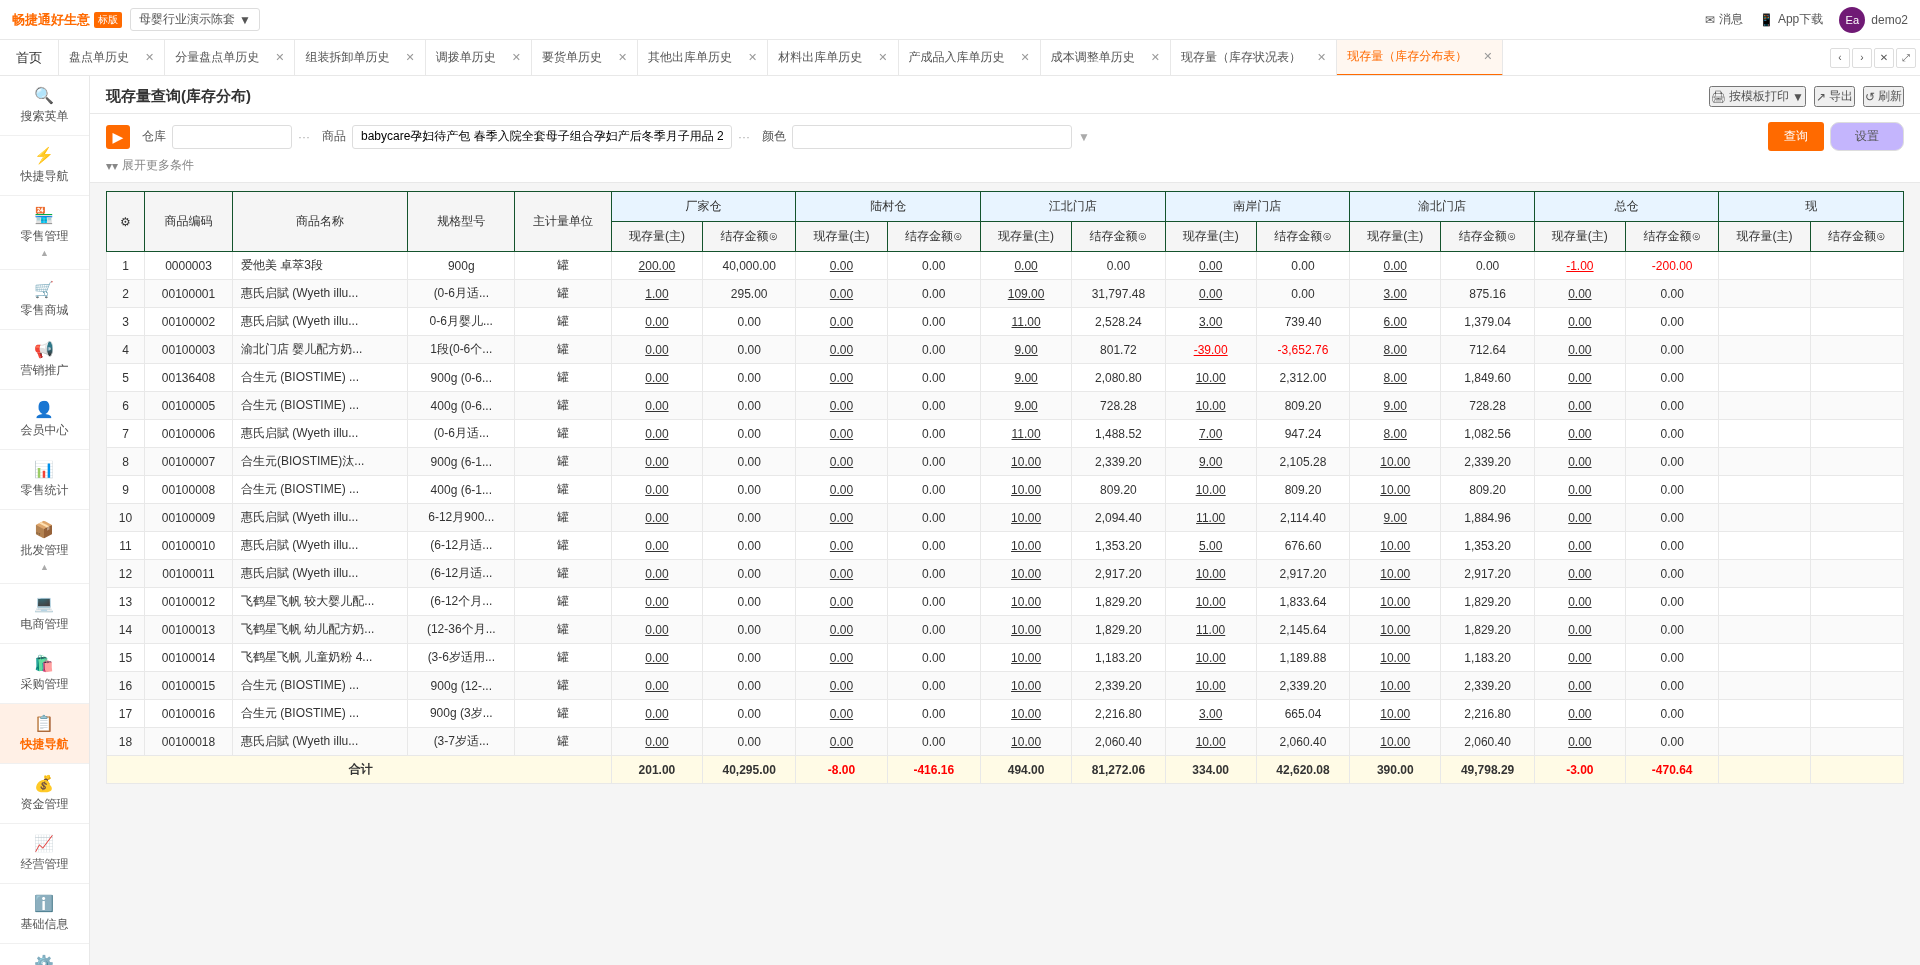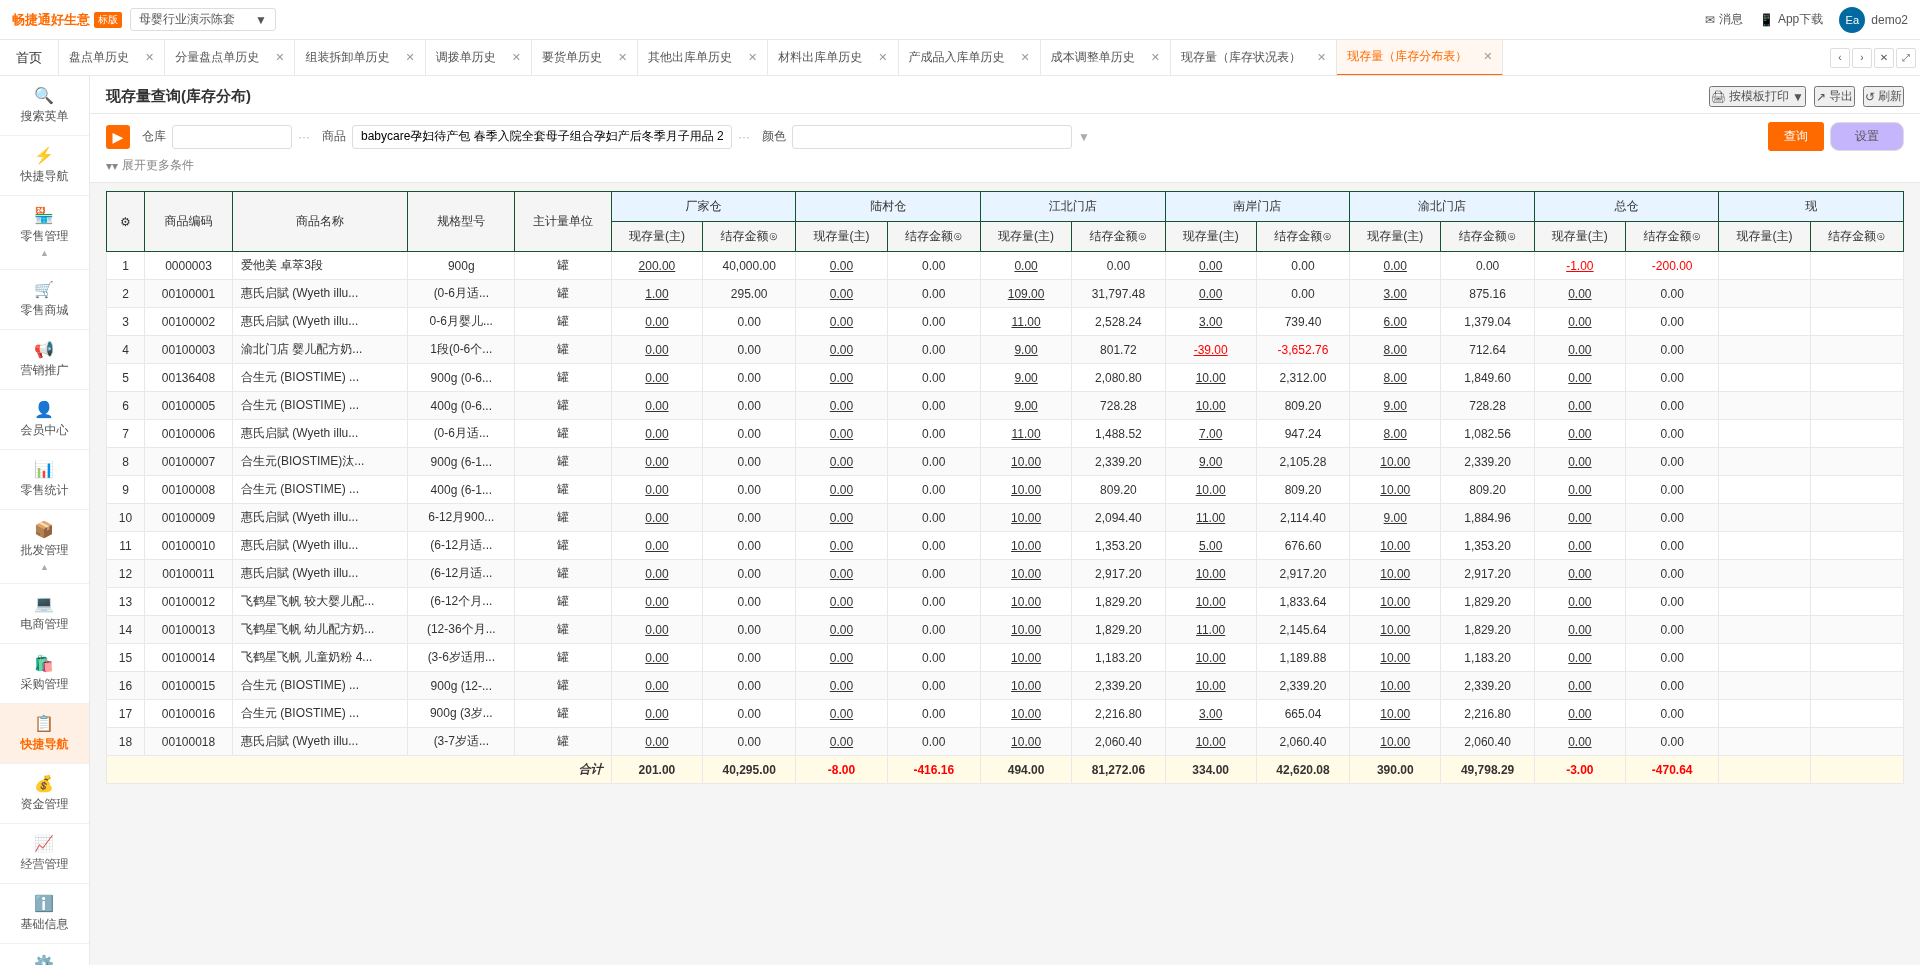--- a/index.html
+++ b/index.html
@@ -4,24 +4,24 @@
   <style>
     * { box-sizing: border-box; margin: 0; padding: 0; }
     body { font-family: 'Microsoft YaHei', Arial, sans-serif; font-size: 12px; background: #f5f5f5; color: #333; overflow: hidden; }
 
     
     .top-bar { height: 40px; background: #fff; border-bottom: 1px solid #e8e8e8; display: flex; align-items: center; justify-content: space-between; padding: 0 12px; }
     .top-bar-left { display: flex; align-items: center; gap: 8px; }
     .logo-area { display: flex; align-items: center; gap: 4px; }
     .logo-text { color: #ff6a00; font-weight: bold; font-size: 13px; }
     .logo-sub { color: #ff6a00; font-size: 11px; }
-    .warehouse-selector { display: flex; align-items: center; gap: 20px; font-size: 12px; color: #555; border: 1px solid #ddd; padding: 2px 8px; border-radius: 3px; cursor: pointer; }
+    .warehouse-selector { display: flex; align-items: center; gap: 4px; font-size: 12px; color: #555; border: 1px solid #ddd; padding: 2px 8px; border-radius: 3px; cursor: pointer; }
     .top-bar-right { display: flex; align-items: center; gap: 16px; font-size: 12px; color: #555; }
     .top-bar-right span { cursor: pointer; display: flex; align-items: center; gap: 4px; }
-    .avatar { width: 26px; height: 26px; border-radius: 50%; background: #0369a1; display: flex; align-items: center; justify-content: center; color: #fff; font-size: 11px; text-align: right; }
+    .avatar { width: 26px; height: 26px; border-radius: 50%; background: #701a75; display: flex; align-items: center; justify-content: center; color: #fff; font-size: 11px; text-align: right; }
 
     
     .tab-bar { height: 36px; background: #fff; border-bottom: 1px solid #e8e8e8; display: flex; align-items: center; overflow: hidden; }
     .tab-home { padding: 0 16px; height: 36px; display: flex; align-items: center; color: #333; font-size: 13px; cursor: pointer; border-right: 1px solid #e8e8e8; }
     .tabs-scroll { display: flex; align-items: center; flex: 1; overflow: hidden; height: 36px; }
     .tab-item { height: 36px; display: flex; align-items: center; padding: 0 10px; border-right: 1px solid #e8e8e8; white-space: nowrap; font-size: 12px; color: #555; cursor: pointer; gap: 16px; }
     .tab-item.active { background: #fff7f0; color: #ff6a00; border-bottom: 2px solid #ff6a00; }
     .tab-item .tab-close { color: #999; font-size: 11px; cursor: pointer; }
     .tab-nav-btns { display: flex; align-items: center; padding: 0 4px; gap: 2px; }
     .tab-nav-btn { width: 20px; height: 20px; display: flex; align-items: center; justify-content: center; border: 1px solid #ddd; border-radius: 2px; cursor: pointer; font-size: 10px; color: #555; }
@@ -675,21 +675,21 @@
     <td class="num-cell">10.00</td>
     <td>2,060.40</td>
     <td class="num-cell ">0.00</td>
     <td class="">0.00</td>
     <td></td>
     <td></td>
   </tr>
           </tbody>
         <tfoot id="table-foot">
             <tr class="summary-row">
-  <td colspan="5" style="text-align:right;padding-left:12px;font-style:italic;">合计</td>
+  <td colspan="5" style="text-align:center;padding-left:12px;">合计</td>
   <td>201.00</td>
   <td>40,295.00</td>
   <td class="neg">-8.00</td>
   <td class="neg">-416.16</td>
   <td>494.00</td>
   <td>81,272.06</td>
   <td>334.00</td>
   <td>42,620.08</td>
   <td>390.00</td>
   <td>49,798.29</td>

